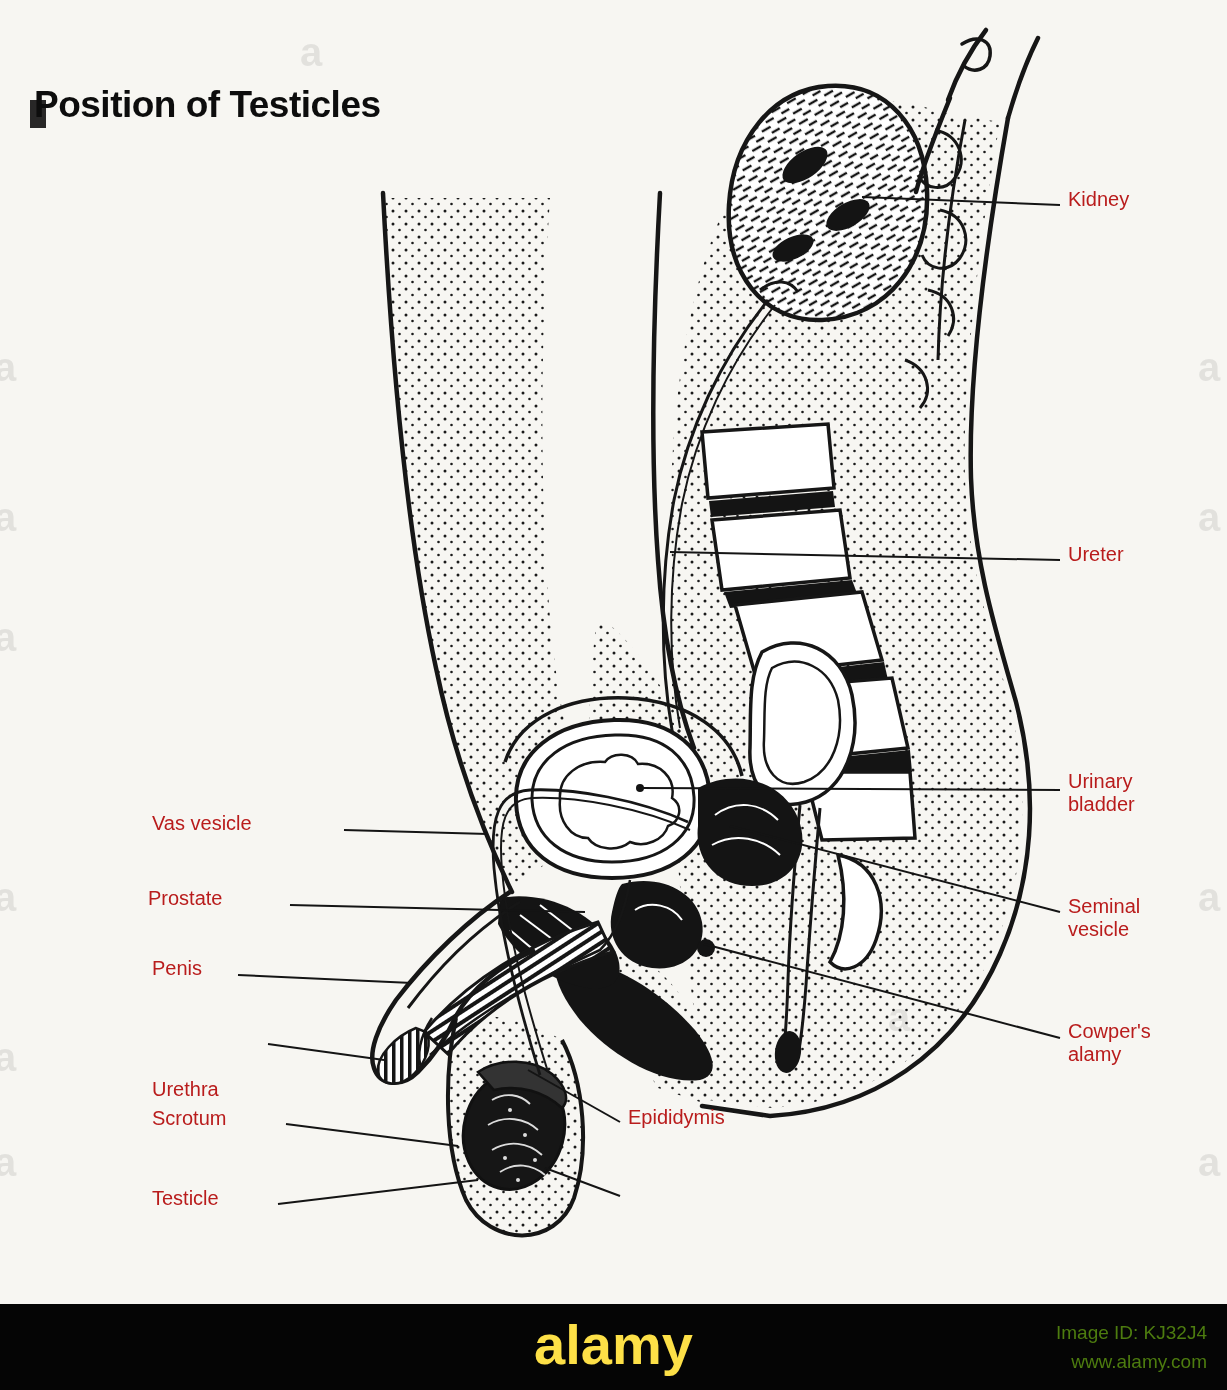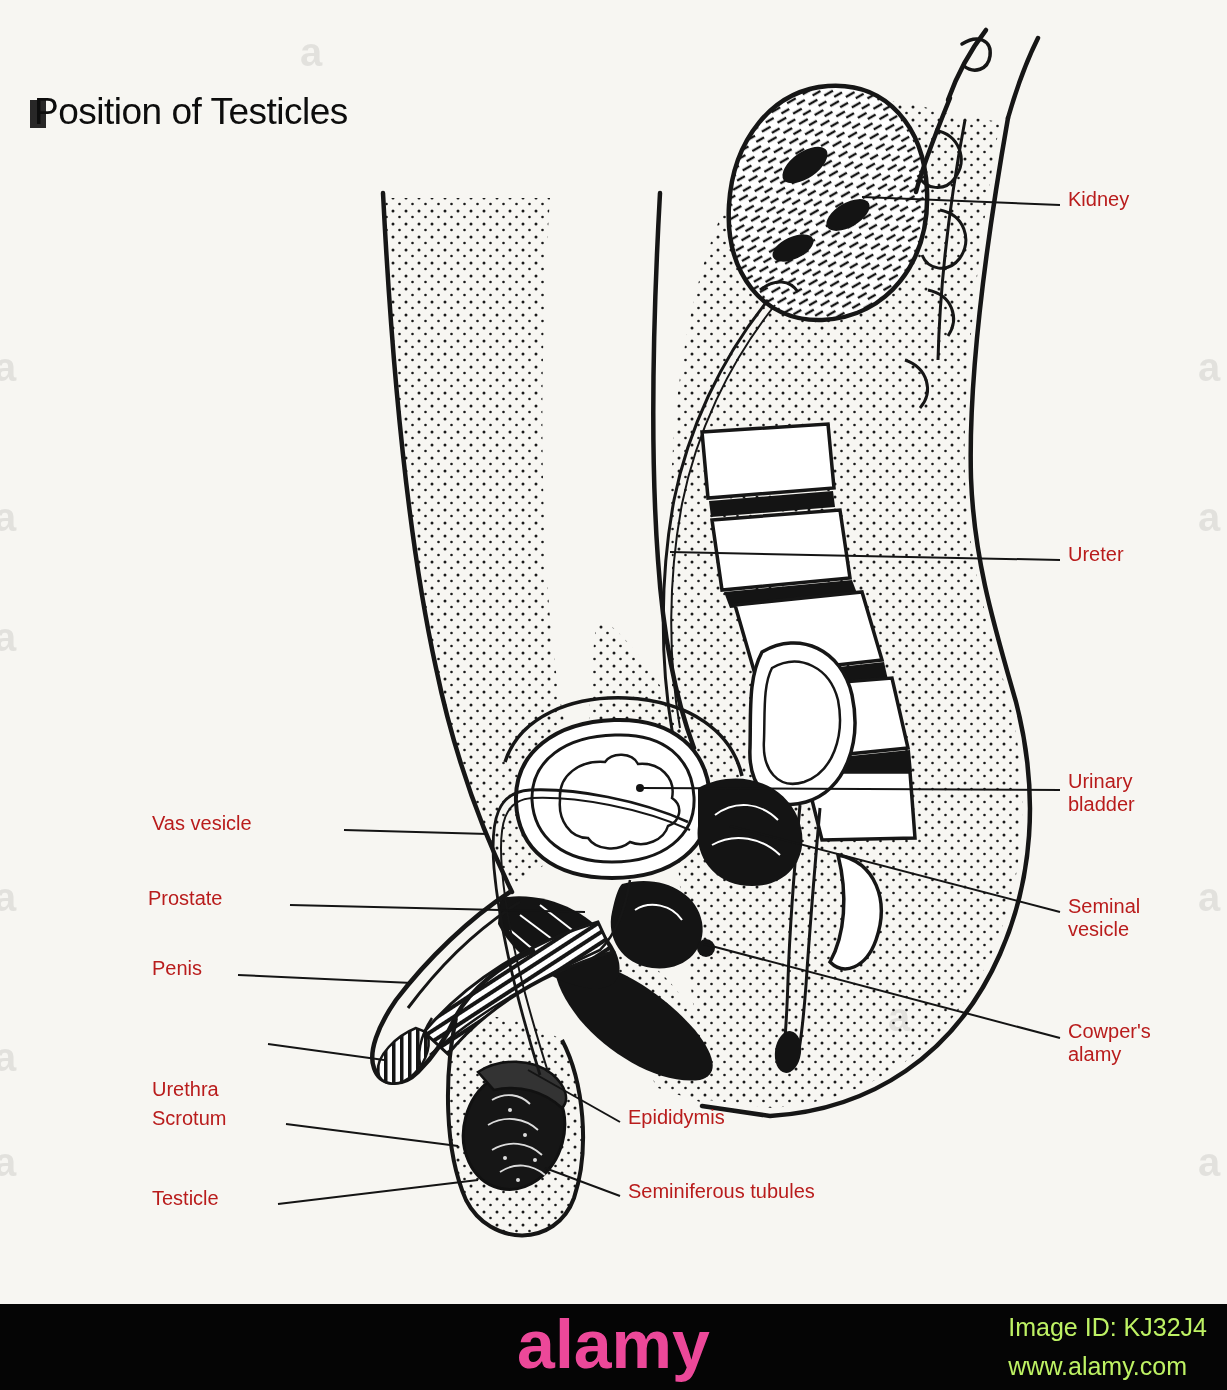--- a/index.html
+++ b/index.html
@@ -2,42 +2,42 @@
 <html><head>
 <meta charset="utf-8">
 <style>
   html,body{margin:0;padding:0;background:#dcdcdc;}
   .stage{
     position:relative;width:1227px;height:1390px;overflow:hidden;
     background:#f7f6f2;font-family:"Liberation Sans",sans-serif;color:#141414;
   }
   .art-svg{position:absolute;left:0;top:0;}
   .title{
-    position:absolute;left:34px;top:91px;font-size:37px;font-weight:400;
+    position:absolute;left:34px;top:84px;font-size:37px;font-weight:700;
     letter-spacing:-0.5px;color:#0d0d0d;margin:0;
   }
   .scan-smudge{position:absolute;left:30px;top:100px;width:16px;height:28px;background:#111;opacity:.9;}
   .lbl{
     position:absolute;font-size:20px;line-height:1.17;color:#b91c1c;white-space:nowrap;
   }
   .lbl.wrap{white-space:normal;}
   .wm{
     position:absolute;font-size:40px;font-weight:700;color:#333;opacity:.10;
     pointer-events:none;
   }
   .footer{
     position:absolute;left:0;bottom:0;width:1227px;height:86px;background:#050505;
   }
   .brand{
     position:absolute;left:50%;top:50%;transform:translate(-50%,-54%);
-    font-size:68px;font-weight:700;color:#ec4899;letter-spacing:0;
+    font-size:56px;font-weight:700;color:#fde047;letter-spacing:0;
   }
   .meta{
     position:absolute;right:20px;top:50%;transform:translateY(-50%);
-    text-align:left;font-size:25px;line-height:1.55;color:#bef264;
+    text-align:right;font-size:19px;line-height:1.55;color:#4d7c0f;
   }
 </style>
 </head>
 <body>
 
 <div class="stage">
 
   <svg class="art-svg" width="1227" height="1304" viewBox="0 0 1227 1304">
     <defs>
       <pattern id="stipple" width="13" height="13" patternUnits="userSpaceOnUse">
@@ -201,21 +201,20 @@
   <div class="lbl" style="left:152px;top:1107px">Scrotum</div>
   <div class="lbl" style="left:152px;top:1187px">Testicle</div>
 
   <div class="lbl" style="left:1068px;top:188px">Kidney</div>
   <div class="lbl" style="left:1068px;top:543px">Ureter</div>
   <div class="lbl wrap" style="left:1068px;top:770px;width:130px">Urinary bladder</div>
   <div class="lbl wrap" style="left:1068px;top:895px;width:130px">Seminal vesicle</div>
   <div class="lbl wrap" style="left:1068px;top:1020px;width:130px">Cowper's alamy</div>
 
   <div class="lbl" style="left:628px;top:1106px">Epididymis</div>
-  <div class="lbl wrap" style="left:628px;top:1180px;width:200px">Seminiferous tubules</div>
 
   <span class="wm" style="left:-6px;top:345px">a</span>
   <span class="wm" style="left:-6px;top:495px">a</span>
   <span class="wm" style="left:-6px;top:615px">a</span>
   <span class="wm" style="left:-6px;top:875px">a</span>
   <span class="wm" style="left:-6px;top:1035px">a</span>
   <span class="wm" style="left:-6px;top:1140px">a</span>
   <span class="wm" style="left:1198px;top:345px">a</span>
   <span class="wm" style="left:1198px;top:495px">a</span>
   <span class="wm" style="left:1198px;top:875px">a</span>

